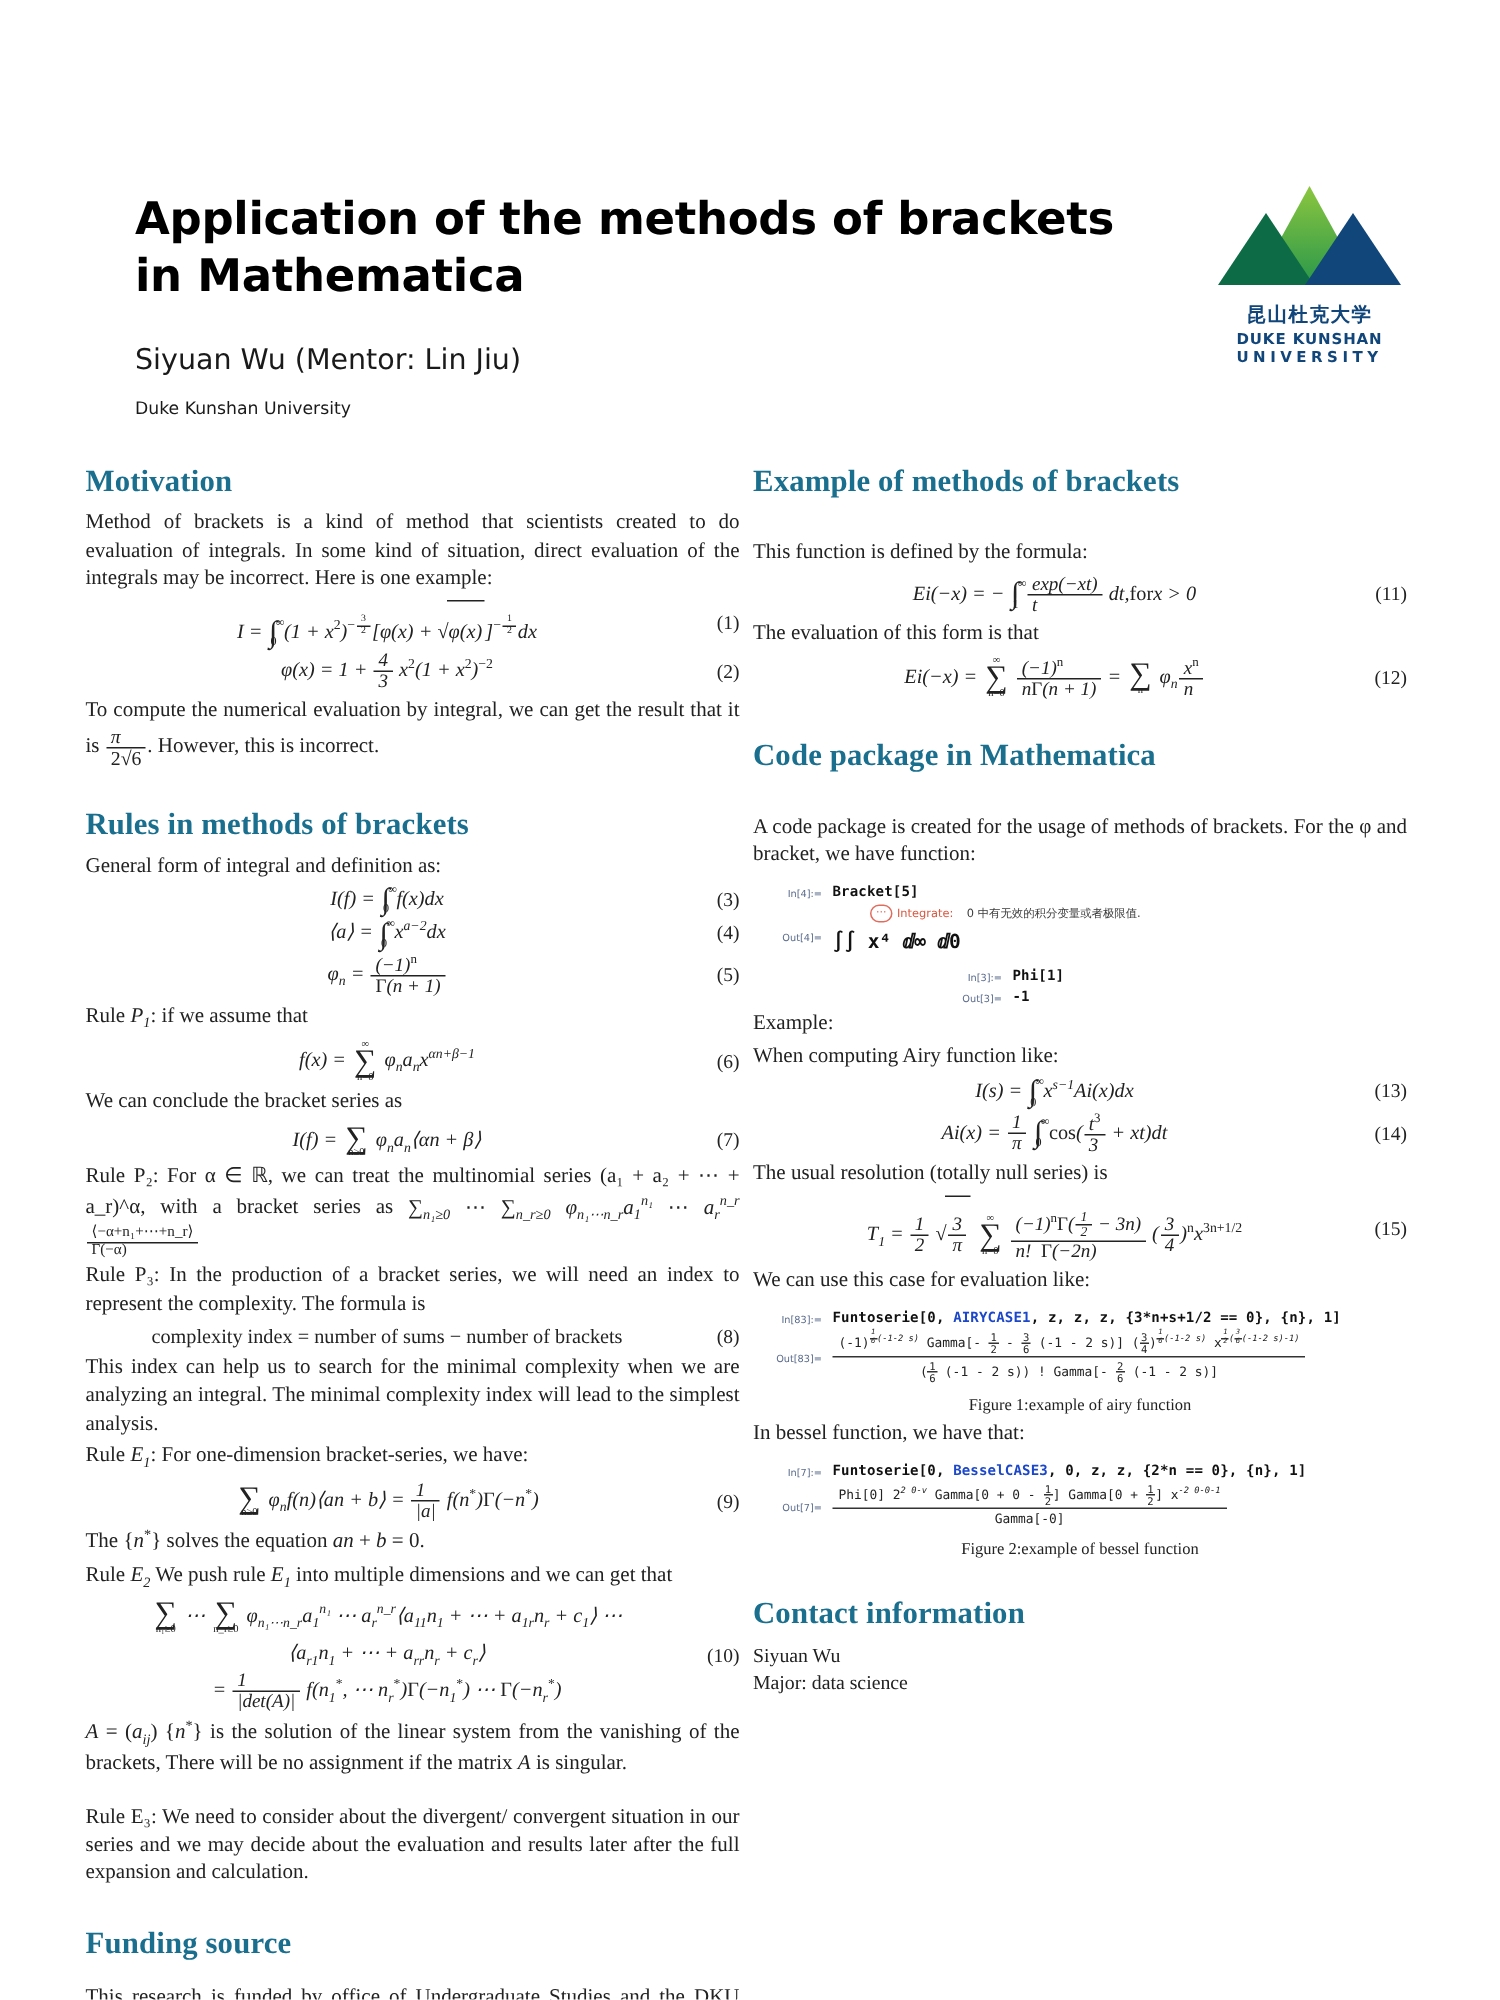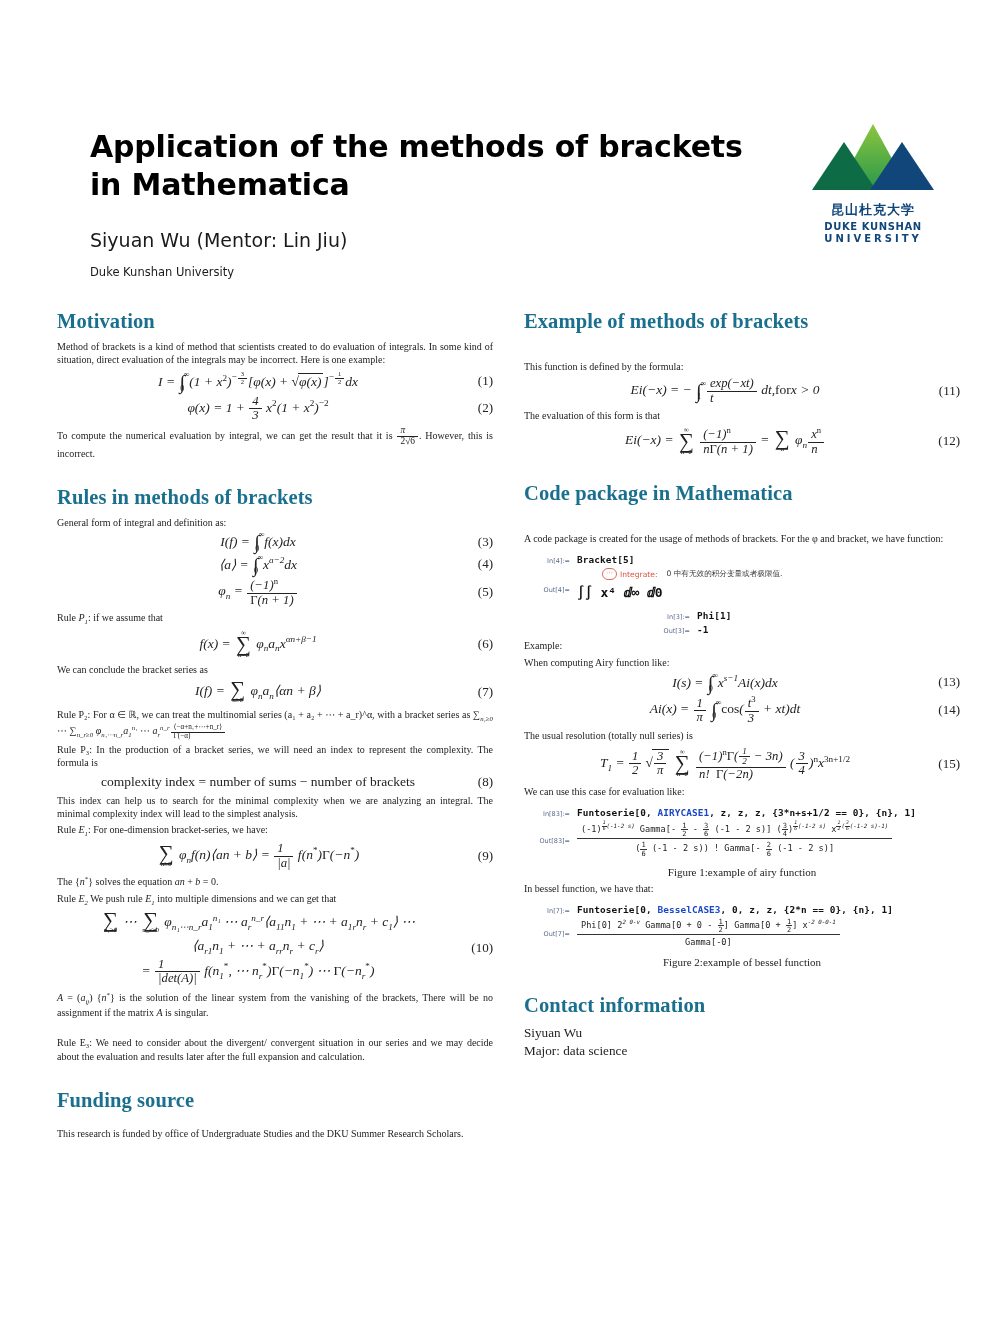--- a/index.html
+++ b/index.html
@@ -90,34 +90,34 @@
     margin-top: 1px;
   }
 
   
   .col {
     position: absolute;
     top: 310px;
     width: 436px;
   }
   .col-left  { left: 57px; }
-  .col-right { left: 524px; }
+  .col-right { left: 502px; }
 
   h2.sec {
     font-family: "Liberation Serif", serif;
     font-weight: bold;
     font-size: 20.5px;
     color: #1a6f8e;
     margin: 0 0 7px 0;
     letter-spacing: 0.1px;
   }
   h2.sec.gap-top { margin-top: 26px; }
 
   p.body {
-    font-size: 10px;
+    font-size: 14px;
     line-height: 1.33;
     margin: 0 0 3px 0;
     text-align: justify;
     text-justify: inter-word;
     hyphens: auto;
   }
   p.body.nojust { text-align: left; }
 
   
   .eq {
@@ -177,21 +177,21 @@
     display: inline-block; position: relative; vertical-align: middle;
     font-style: normal; font-size: 1.5em; line-height: 0.8; margin: 0 1px;
   }
   .intg .ilim-t {
     position: absolute; top: -0.25em; left: 0.55em; font-size: 0.40em; font-style: normal;
   }
   .intg .ilim-b {
     position: absolute; bottom: -0.18em; left: 0.12em; font-size: 0.40em; font-style: normal;
   }
   .sqrt {
-    display: inline-block; border-top: 1px solid #222; padding: 0 2px 0 1px;
+    display: inline-block; border-top: 1px solid #222; padding: 12px 2px 0 1px;
     margin-left: -1px;
   }
   .radsym { font-style: normal; }
 
   
   .mma {
     font-family: "DejaVu Sans Mono", monospace;
     margin: 9px 0 4px 0;
   }
   .mma-row {

